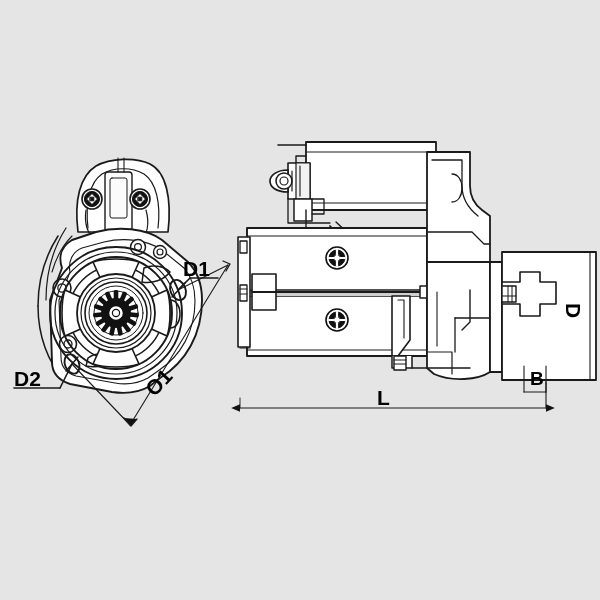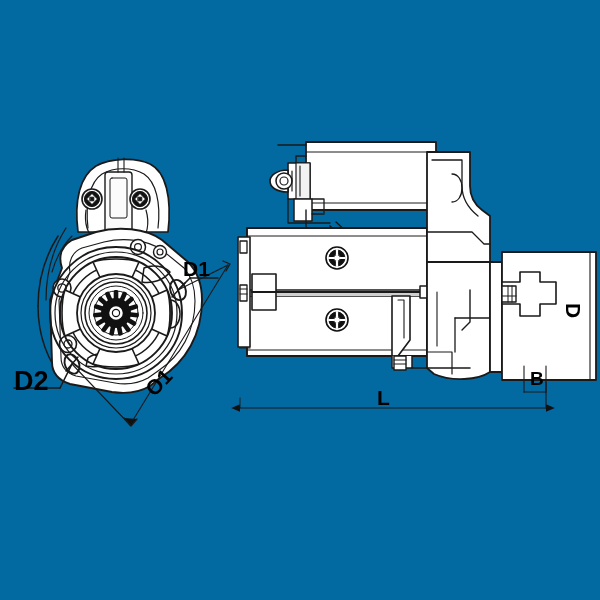--- a/index.html
+++ b/index.html
@@ -4,42 +4,42 @@
 <style>
   html, body {
     margin: 0;
     padding: 0;
     background: #ffffff;
   }
   #canvas {
     position: relative;
     width: 600px;
     height: 600px;
-    background: #0369a1;
+    background: #e5e5e5;
     overflow: hidden;
     font-family: "Liberation Sans", sans-serif;
   }
   #drawing {
     position: absolute;
     left: 0;
     top: 0;
     width: 600px;
     height: 600px;
   }
   .dim-label {
     position: absolute;
     font-family: "Liberation Sans", sans-serif;
     font-weight: bold;
     color: #000000;
     white-space: nowrap;
     line-height: 1;
     user-select: none;
   }
   #label-D1 { left: 183px; top: 258px; font-size: 21px; }
-  #label-D2 { left: 14px; top: 368px; font-size: 27px; }
+  #label-D2 { left: 14px; top: 368px; font-size: 21px; }
   #label-O1 {
     left: 149px; top: 382px; font-size: 21px;
     transform: rotate(-47deg);
     transform-origin: 0 50%;
   }
   #label-L  { left: 377px; top: 387px; font-size: 21px; }
   #label-B  { left: 530px; top: 369px; font-size: 19px; }
   #label-D  {
     left: 566px; top: 300px; font-size: 21px;
     transform: rotate(90deg);

